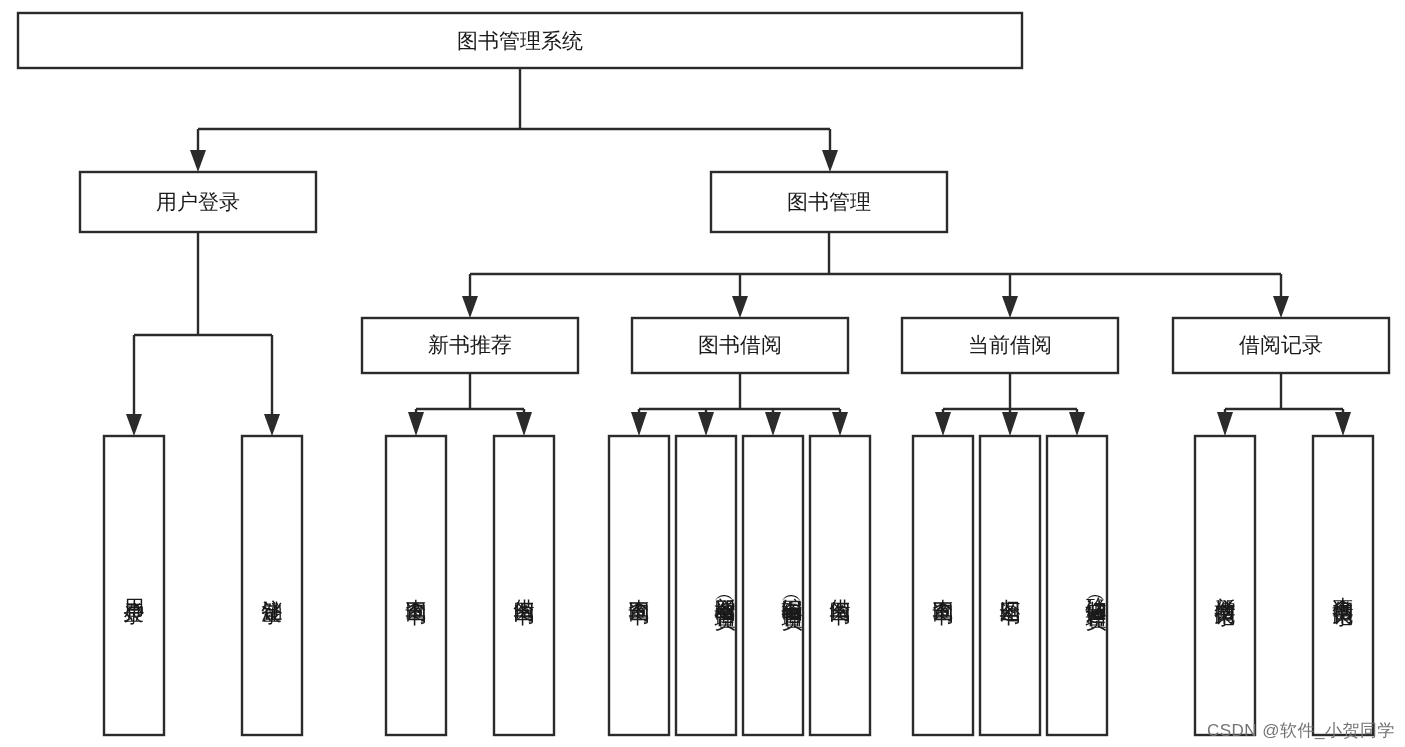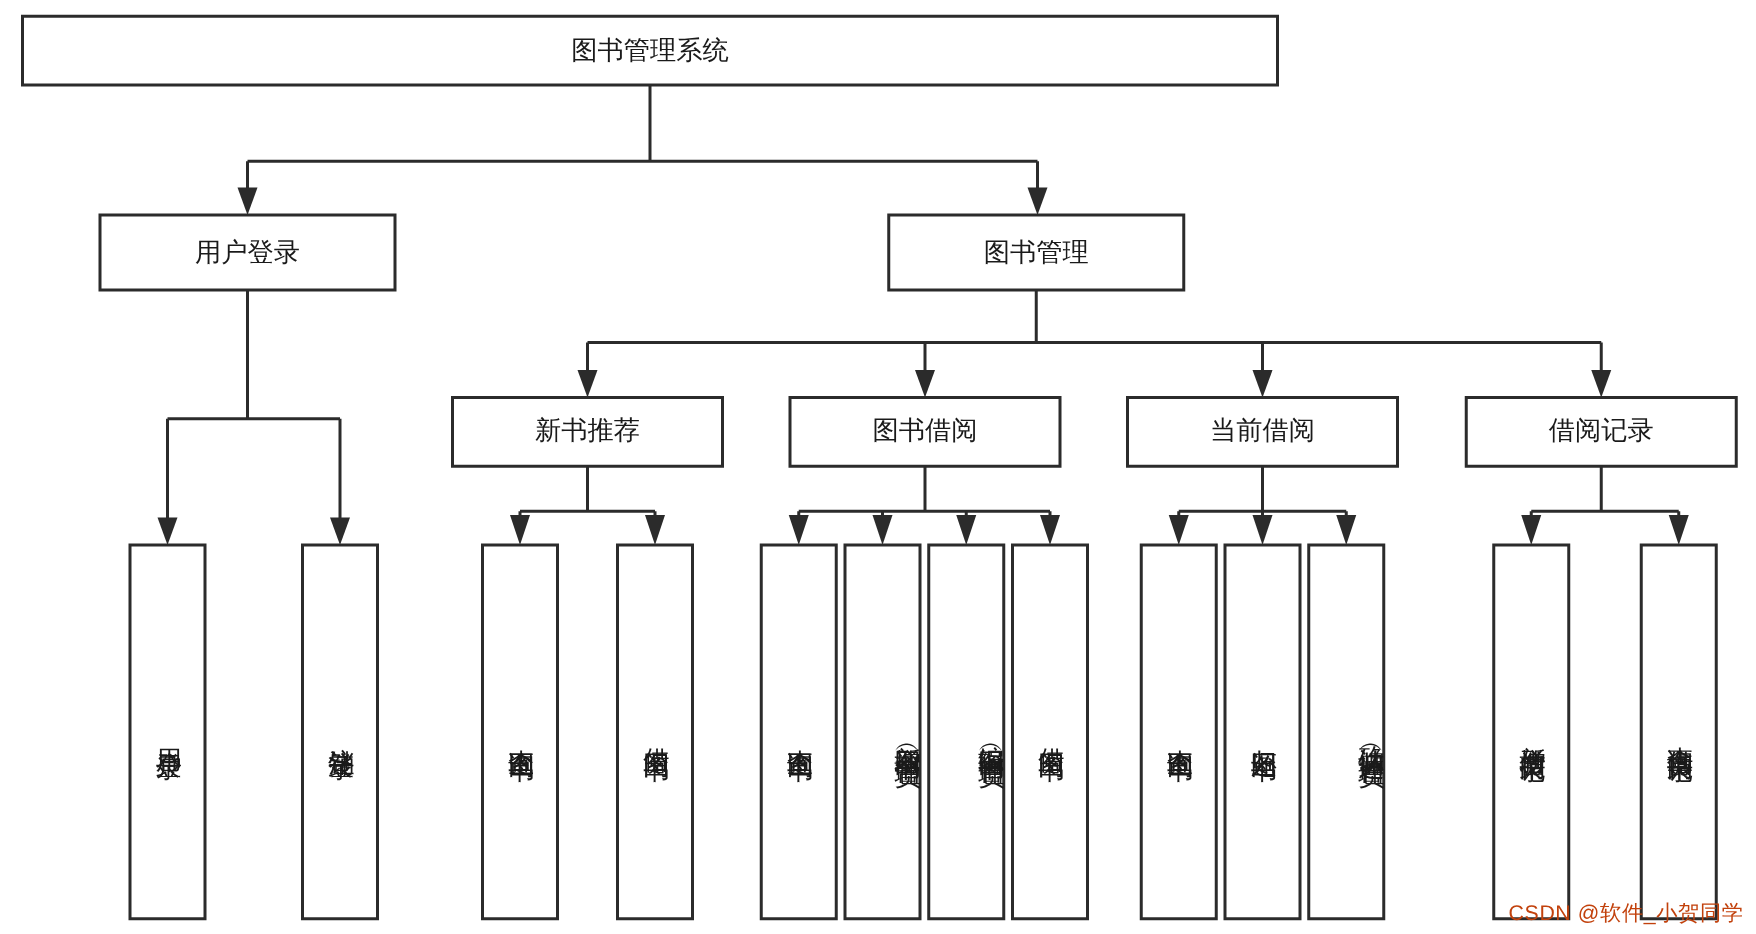--- a/index.html
+++ b/index.html
@@ -65,21 +65,21 @@
     color: #1a1a1a;
     white-space: nowrap;
     pointer-events: none;
   }
   .watermark {
     position: absolute;
     right: 10px;
     bottom: 5px;
     font-family: "Liberation Sans", "DejaVu Sans", sans-serif;
     font-size: 17px;
-    color: #c2410c;
+    color: #737373;
     letter-spacing: 0.5px;
     white-space: nowrap;
   }
 </style>
 </head>
 <body>
 
 <div id="diagram-root">
 
   <svg id="flowchart" viewBox="0 0 1405 747" xmlns="http://www.w3.org/2000/svg">

